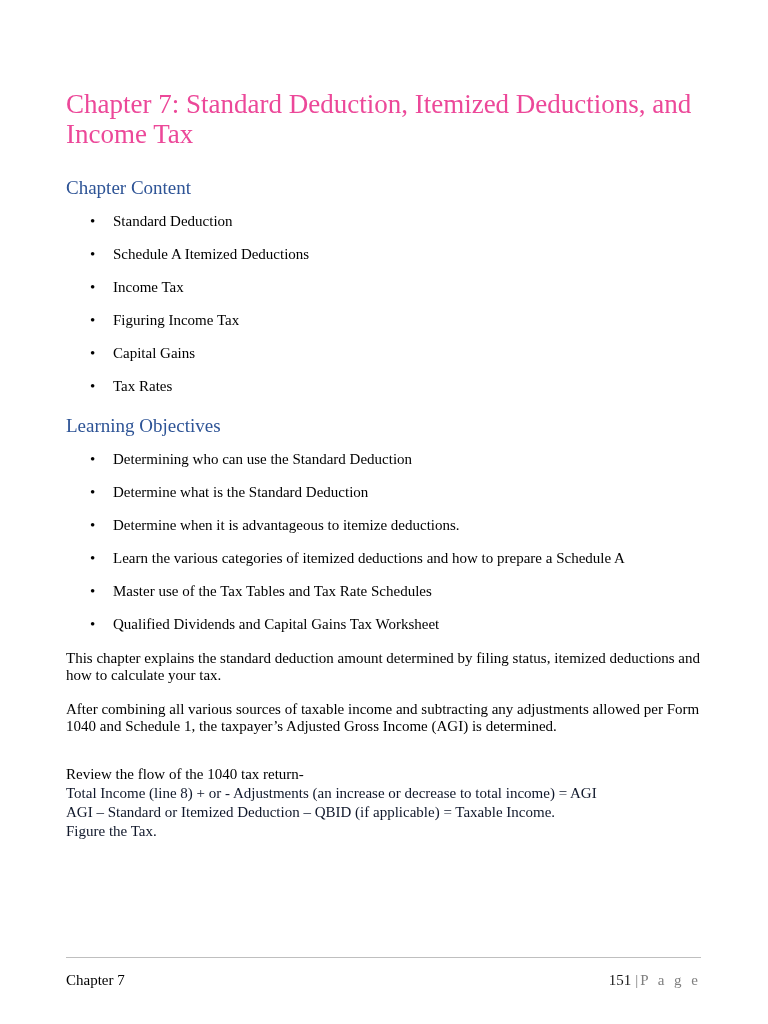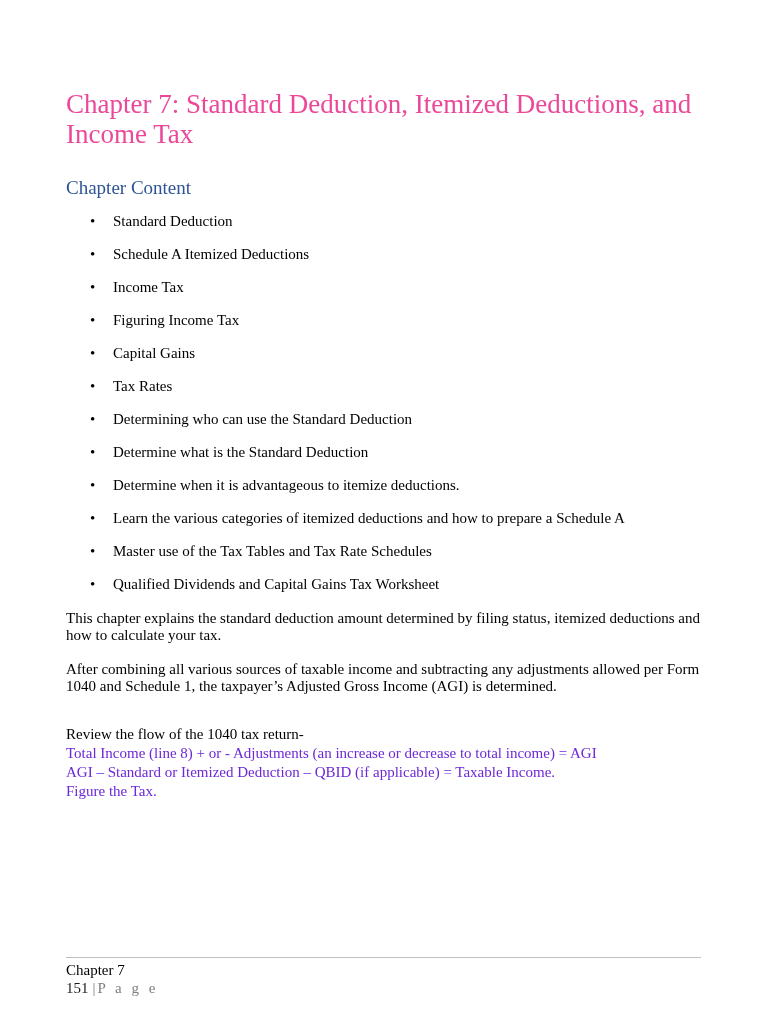--- a/index.html
+++ b/index.html
@@ -57,34 +57,33 @@
   .para {
     font-size: 15px;
     line-height: 17px;
     margin: 17px 0 0 0;
   }
   .flow-block {
     margin-top: 30px;
     font-size: 15px;
     line-height: 19px;
   }
-  .red-line { color: #6d28d9; }
+  .red-line { color: #0f172a; }
   .footer {
     position: absolute;
     left: 66px;
     right: 67px;
     top: 957px;
     border-top: 1px solid #BFBFBF;
-    padding-top: 3px;
+    padding-top: 13px;
     display: flex;
     justify-content: space-between;
     align-items: baseline;
     font-size: 15px;
     line-height: 18px;
-    flex-direction: column;
   }
   .footer .gray { color: #7F7F7F; }
   .footer .spaced { letter-spacing: 3px; }
   .footer .pagenum { color: #1a1a1a; }
   .footer .sep { margin: 0 2px 0 4px; }
 </style>
 </head>
 <body>
 
 <div class="content">
@@ -95,20 +94,21 @@
 
   <ul class="bullet-list">
     <li><span class="bullet">•</span><span>Standard Deduction</span></li>
     <li><span class="bullet">•</span><span>Schedule A Itemized Deductions</span></li>
     <li><span class="bullet">•</span><span>Income Tax</span></li>
     <li><span class="bullet">•</span><span>Figuring Income Tax</span></li>
     <li><span class="bullet">•</span><span>Capital Gains</span></li>
     <li><span class="bullet">•</span><span>Tax Rates</span></li>
   </ul>
 
+  <h2 class="section-heading second">Learning Objectives</h2>
 
   <ul class="bullet-list">
     <li><span class="bullet">•</span><span>Determining who can use the Standard Deduction</span></li>
     <li><span class="bullet">•</span><span>Determine what is the Standard Deduction</span></li>
     <li><span class="bullet">•</span><span>Determine when it is advantageous to itemize deductions.</span></li>
     <li><span class="bullet">•</span><span>Learn the various categories of itemized deductions and how to prepare a Schedule A</span></li>
     <li><span class="bullet">•</span><span>Master use of the Tax Tables and Tax Rate Schedules</span></li>
     <li><span class="bullet">•</span><span>Qualified Dividends and Capital Gains Tax Worksheet</span></li>
   </ul>
 

